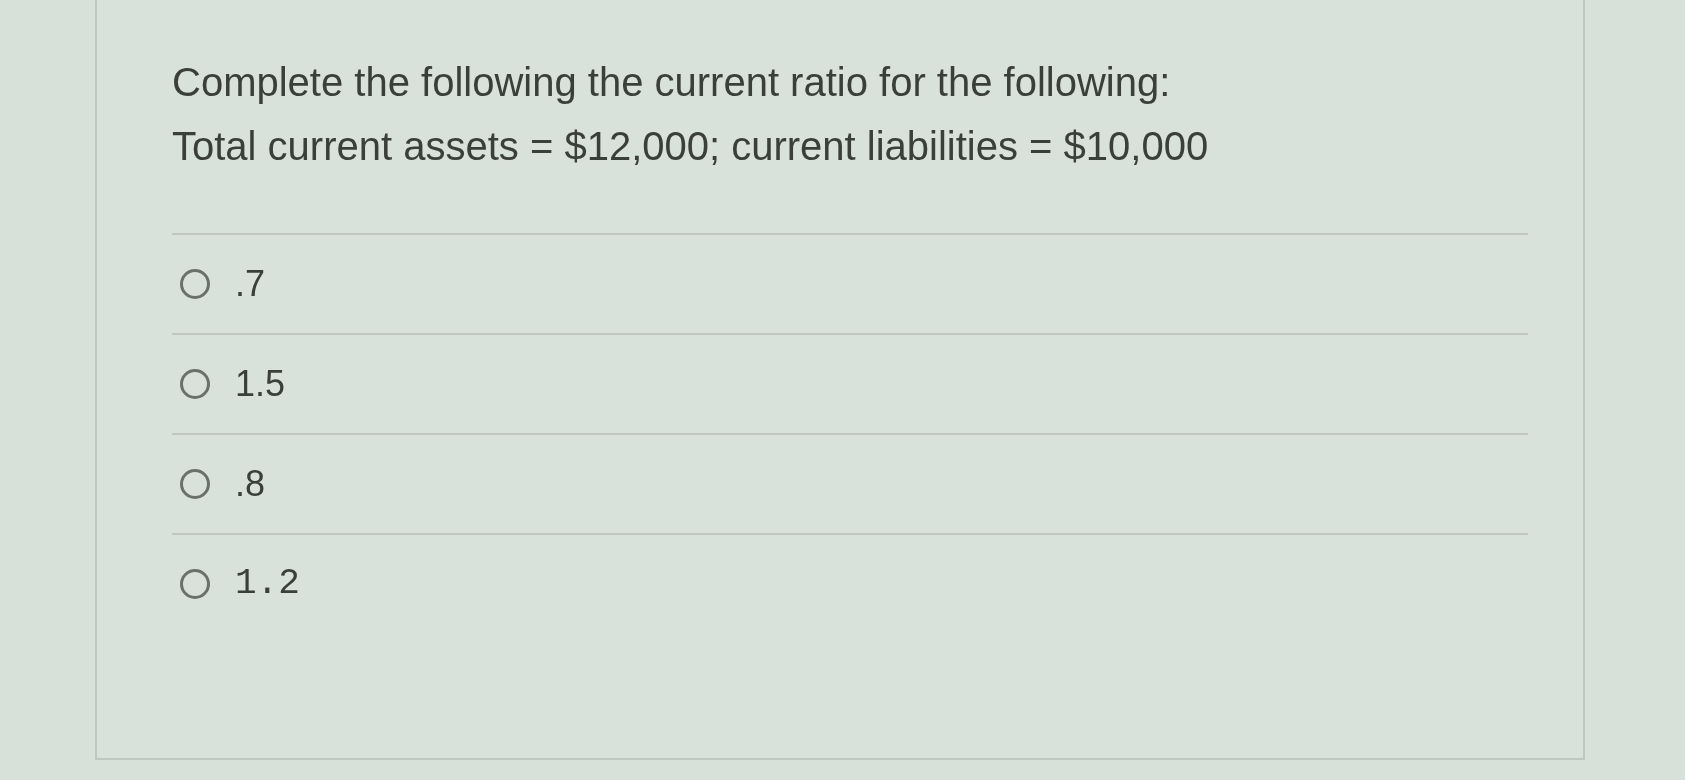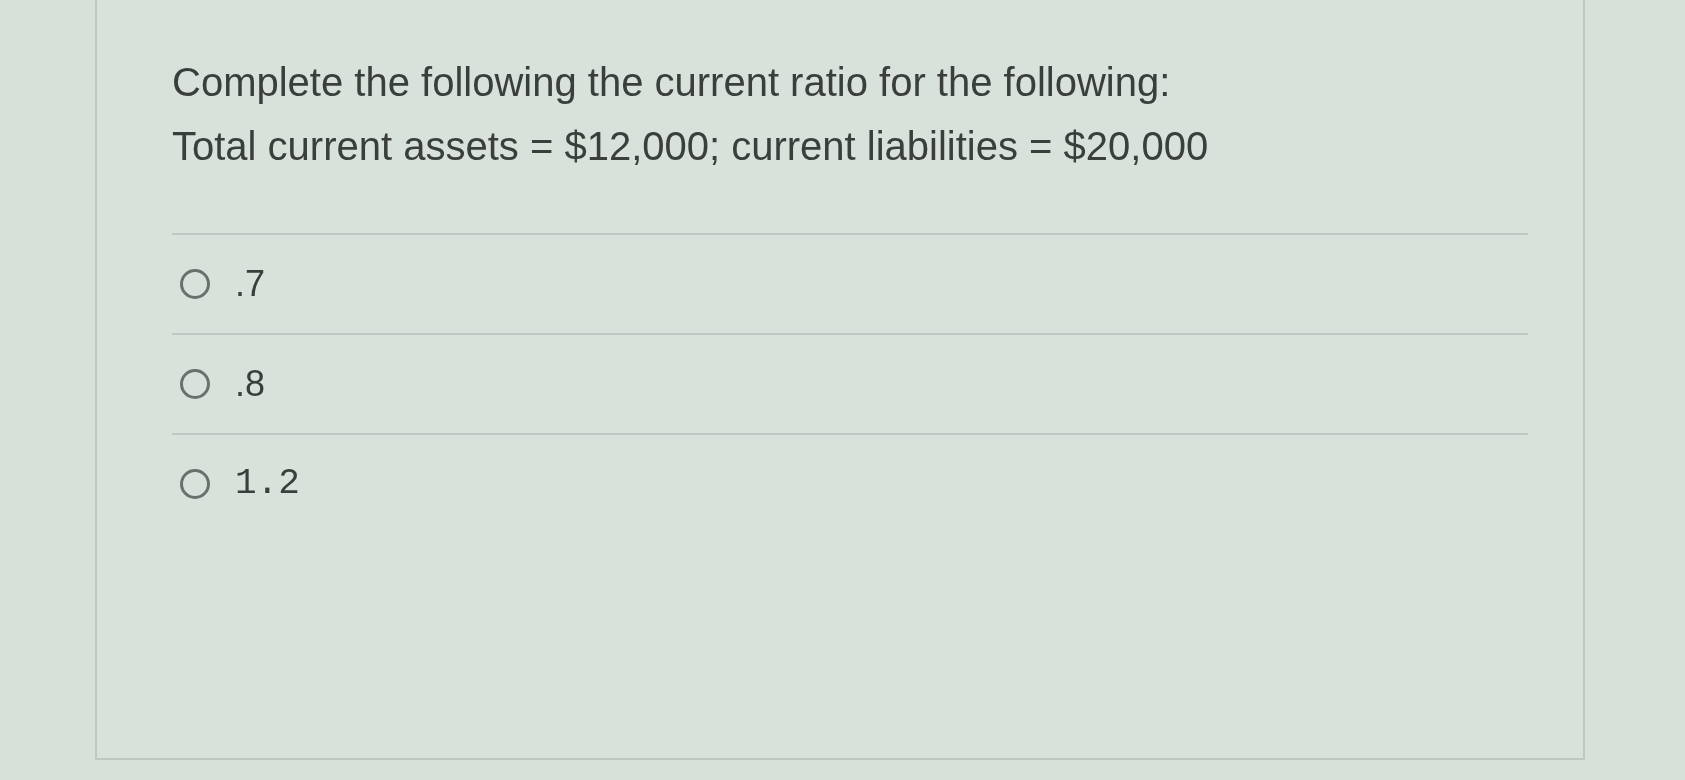--- a/index.html
+++ b/index.html
@@ -65,30 +65,34 @@
     color: #3a3f3b;
   }
 </style>
 </head>
 <body>
 
 <div class="card">
 
   <div class="question-text">
     <span>Complete the following the current ratio for the following:</span><br>
-    <span>Total current assets = $12,000; current liabilities = $20,000</span>
+    <span>Total current assets = $12,000; current liabilities = $10,000</span>
   </div>
 
   <div class="options">
 
     <div class="option-row">
       <span class="radio"></span>
       <span class="option-label">.7</span>
     </div>
 
+    <div class="option-row">
+      <span class="radio"></span>
+      <span class="option-label">1.5</span>
+    </div>
 
     <div class="option-row">
       <span class="radio"></span>
       <span class="option-label">.8</span>
     </div>
 
     <div class="option-row">
       <span class="radio"></span>
       <span class="option-label">1.2</span>
     </div>

